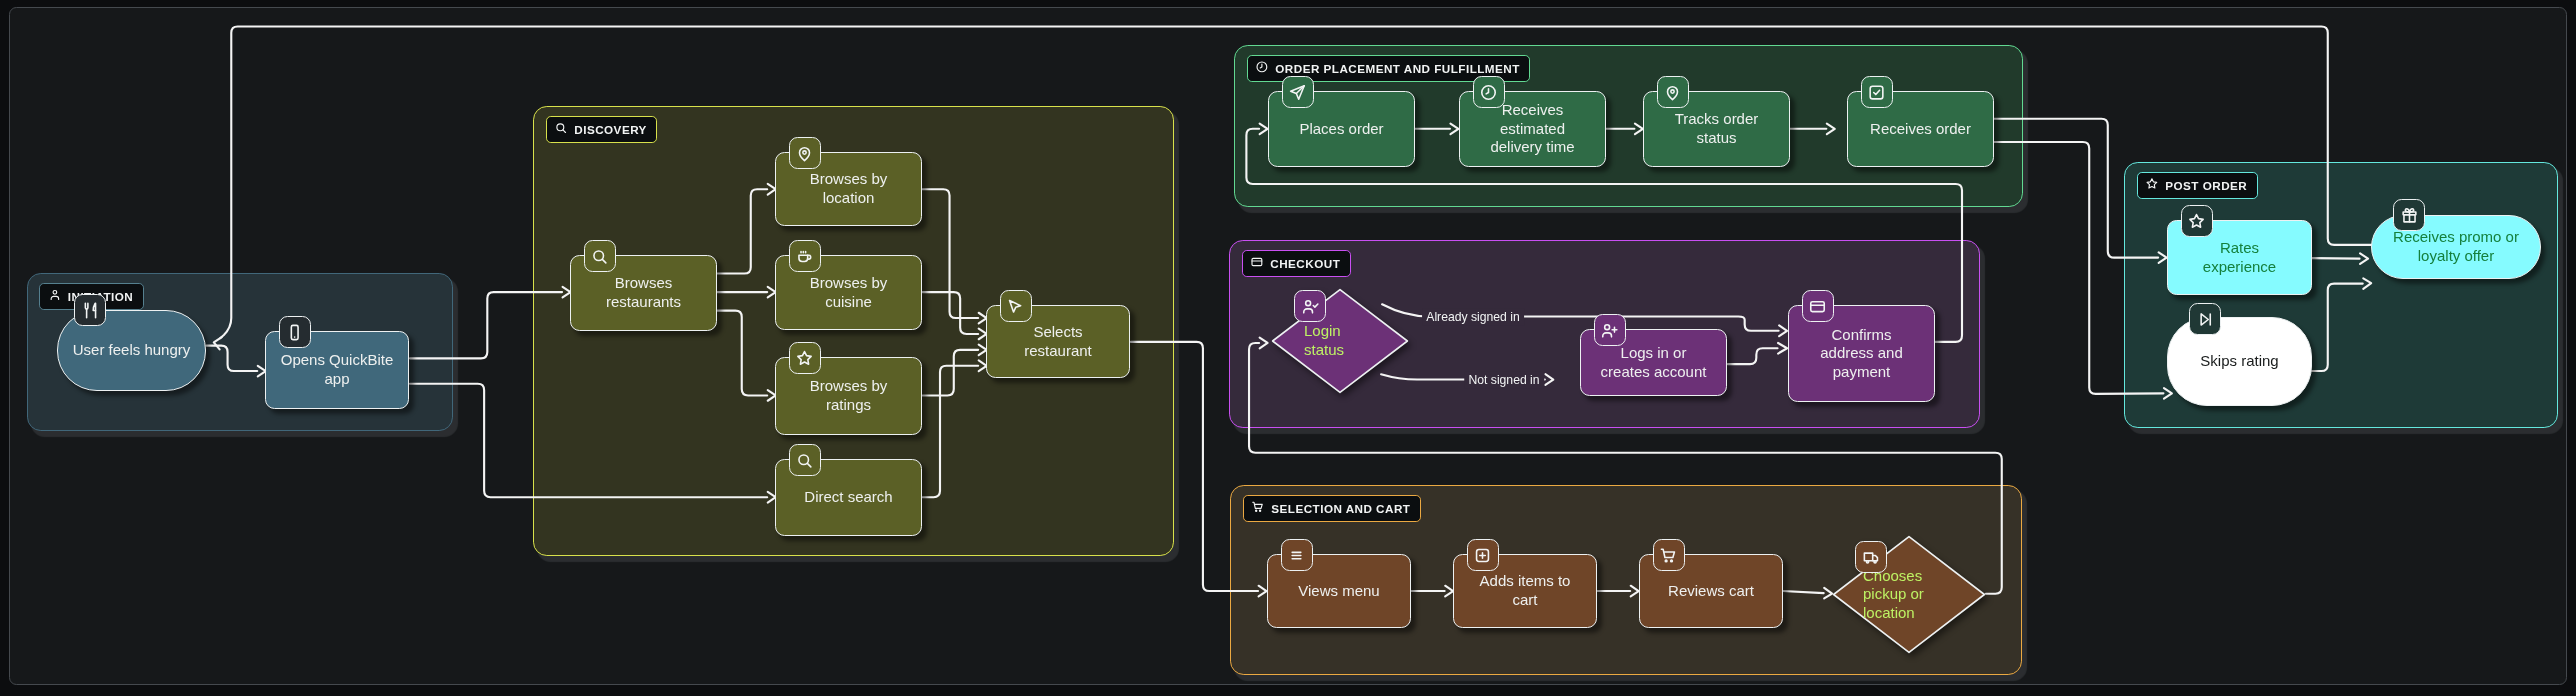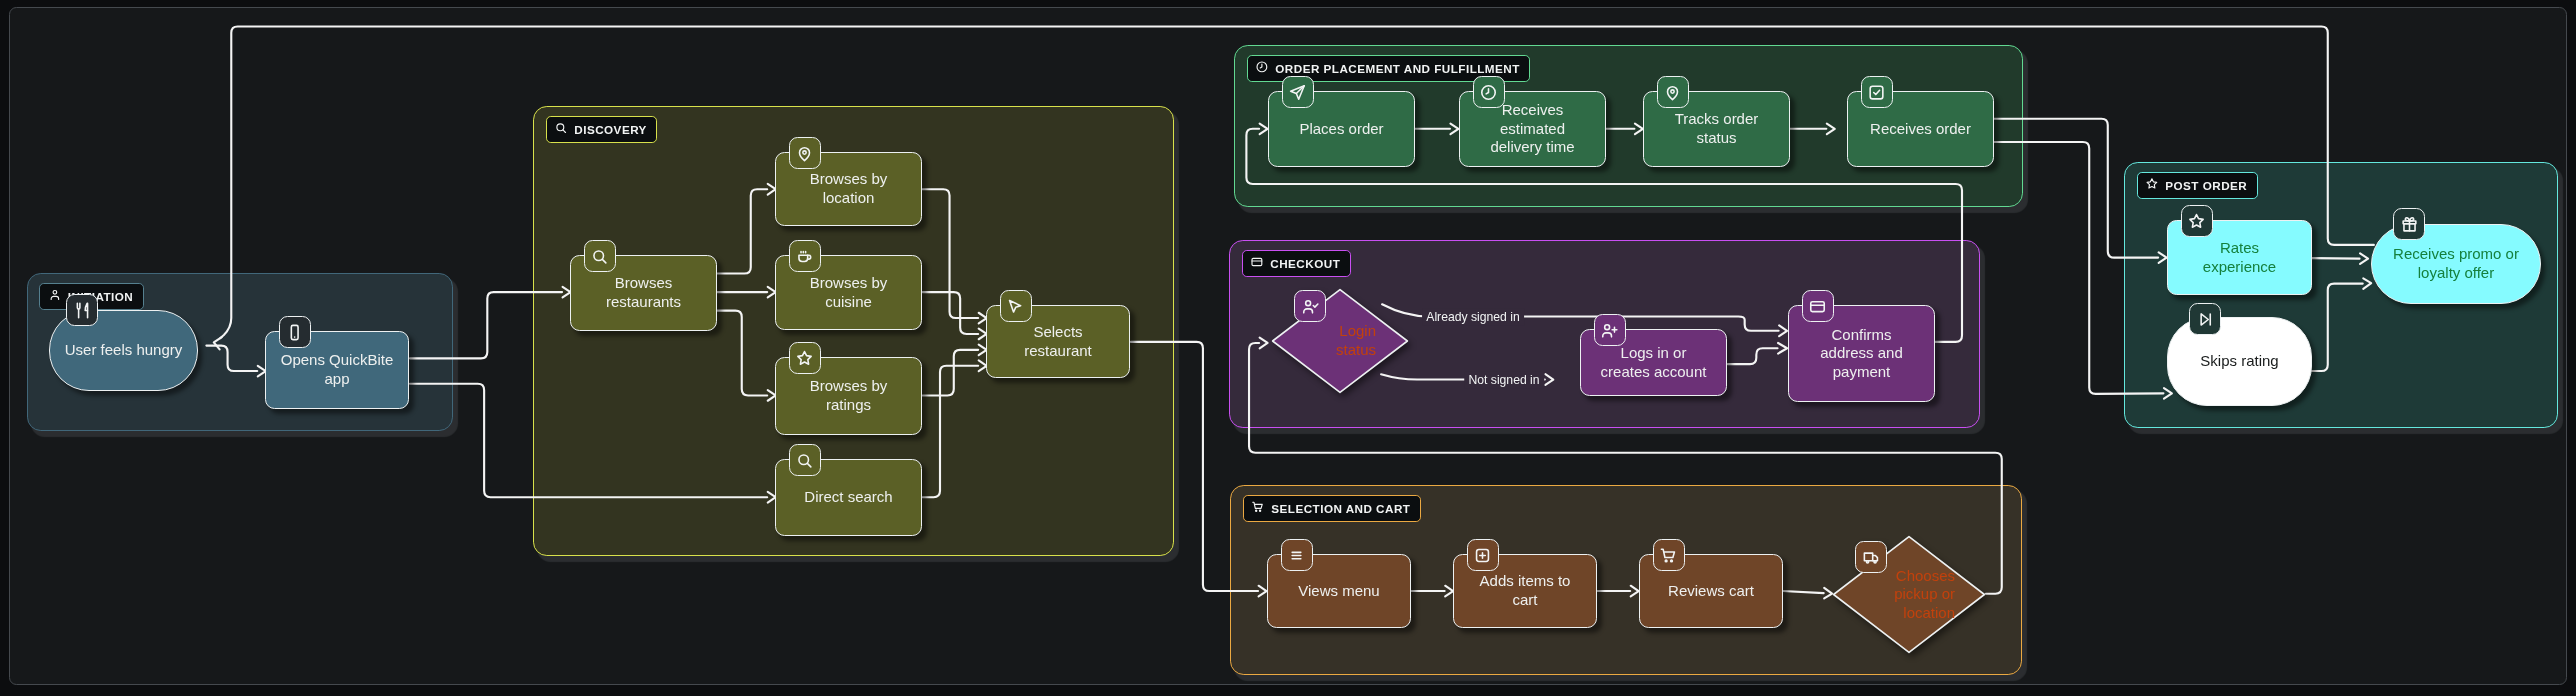--- a/index.html
+++ b/index.html
@@ -38,21 +38,21 @@
   .purple{background:#6c3177;}
   .brown{background:#6f4528;}
   .cyan{background:#85fbff;color:#15803d;}
   .gray{background:#ffffff;color:#191c1c;}
   .badge{position:absolute;width:32px;height:32px;border:1.6px solid #edf1f2;border-radius:8.5px;
     display:flex;align-items:center;justify-content:center;box-sizing:border-box;}
   .badge svg{width:19px;height:19px;}.b-olive{background:#5b6026;}.b-green{background:#2f6b46;}
   .b-purple{background:#6c3177;}.b-brown{background:#6f4528;}
   .b-darkinit{background:#252c30;}.b-darkpost{background:#203835;}
   .dwrap{position:absolute;display:flex;align-items:center;justify-content:center;
-    text-align:right;color:#c2410c;font-size:15px;font-weight:500;line-height:1.24;
+    text-align:left;color:#bef264;font-size:15px;font-weight:500;line-height:1.24;
     filter:drop-shadow(3.7px 4.2px 3.2px rgba(0,0,0,.45));}
   .dwrap svg.dshape{position:absolute;left:0;top:0;width:100%;height:100%;}
   .dwrap svg.dshape polygon{stroke:#edf1f2;stroke-width:3;stroke-linejoin:round;}
   .dlabel{position:relative;z-index:2;}
   .elabel{position:absolute;transform:translate(-50%,-50%);background:#352a3b;
     color:#f2f4f4;font-size:12.2px;padding:1.6px 4.2px;white-space:nowrap;z-index:5;}
   .ic{stroke:#f2f4f4;stroke-width:2;fill:none;stroke-linecap:round;stroke-linejoin:round;}
 </style>
 </head>
 <body>
@@ -256,21 +256,21 @@
     <path d="M 3738 268 L 3928 268 Q 3940 268 3940 280 L 3940 731 Q 3940 743 3952 743 L 4080 742"></path>
     <path d="M 4081 732 L 4096 742 L 4081 752"></path>
     <path d="M 4360 487 L 4450 488"></path>
     <path d="M 4451 478 L 4466 488 L 4451 498"></path>
     <path d="M 4360 700 L 4378 700 Q 4390 700 4390 688 L 4390 547 Q 4390 535 4402 535 L 4456 535"></path>
     <path d="M 4457 525 L 4472 534 L 4457 545"></path>
     <path d="M 4477 462 L 4402 462 Q 4390 462 4390 450 L 4390 62 Q 4390 50 4378 50 L 447 50 Q 435 50 435 62 L 435 600 Q 435 618 421 632 L 414 638"></path>
     <path d="M 417 636 L 402 646 L 413 659"></path>
   </svg>
 
-  <div class="node stadium teal" style="left:49px;top:310px;width:149px;height:81px;align-items:center;">
+  <div class="node stadium teal" style="left:57px;top:310px;width:149px;height:81px;align-items:center;">
     <span class="badge b-darkinit" style="left:16px;top:-17px;">
         <svg viewBox="0 0 24 24">
           <use href="#i-utensils"></use>
         </svg>
       </span>
     <span>User feels hungry</span>
   </div>
   <div class="node teal" style="left:265px;top:331px;width:144px;height:78px;">
     <span class="badge b-darkinit" style="left:12.7px;top:-16px;">
         <svg viewBox="0 0 24 24">
@@ -429,21 +429,21 @@
   </div>
 
   <div class="node cyan" style="left:2167px;top:220px;width:145px;height:75px;">
     <span class="badge b-darkpost" style="left:12.7px;top:-16px;">
         <svg viewBox="0 0 24 24">
           <use href="#i-star"></use>
         </svg>
       </span>
     <span>Rates experience</span>
   </div>
-  <div class="node stadium cyan" style="left:2371px;top:224px;width:170px;height:80px;justify-content:flex-end;">
+  <div class="node stadium cyan" style="left:2371px;top:215px;width:170px;height:64px;justify-content:flex-end;">
     <span class="badge b-darkpost" style="left:21px;top:-17px;">
         <svg viewBox="0 0 24 24">
           <use href="#i-gift"></use>
         </svg>
       </span>
     <span>Receives promo or loyalty offer</span>
   </div>
   <div class="node stadium gray" style="left:2167px;top:317px;width:145px;height:89px;">
     <span class="badge b-darkpost" style="left:21px;top:-15px;">
         <svg viewBox="0 0 24 24">

